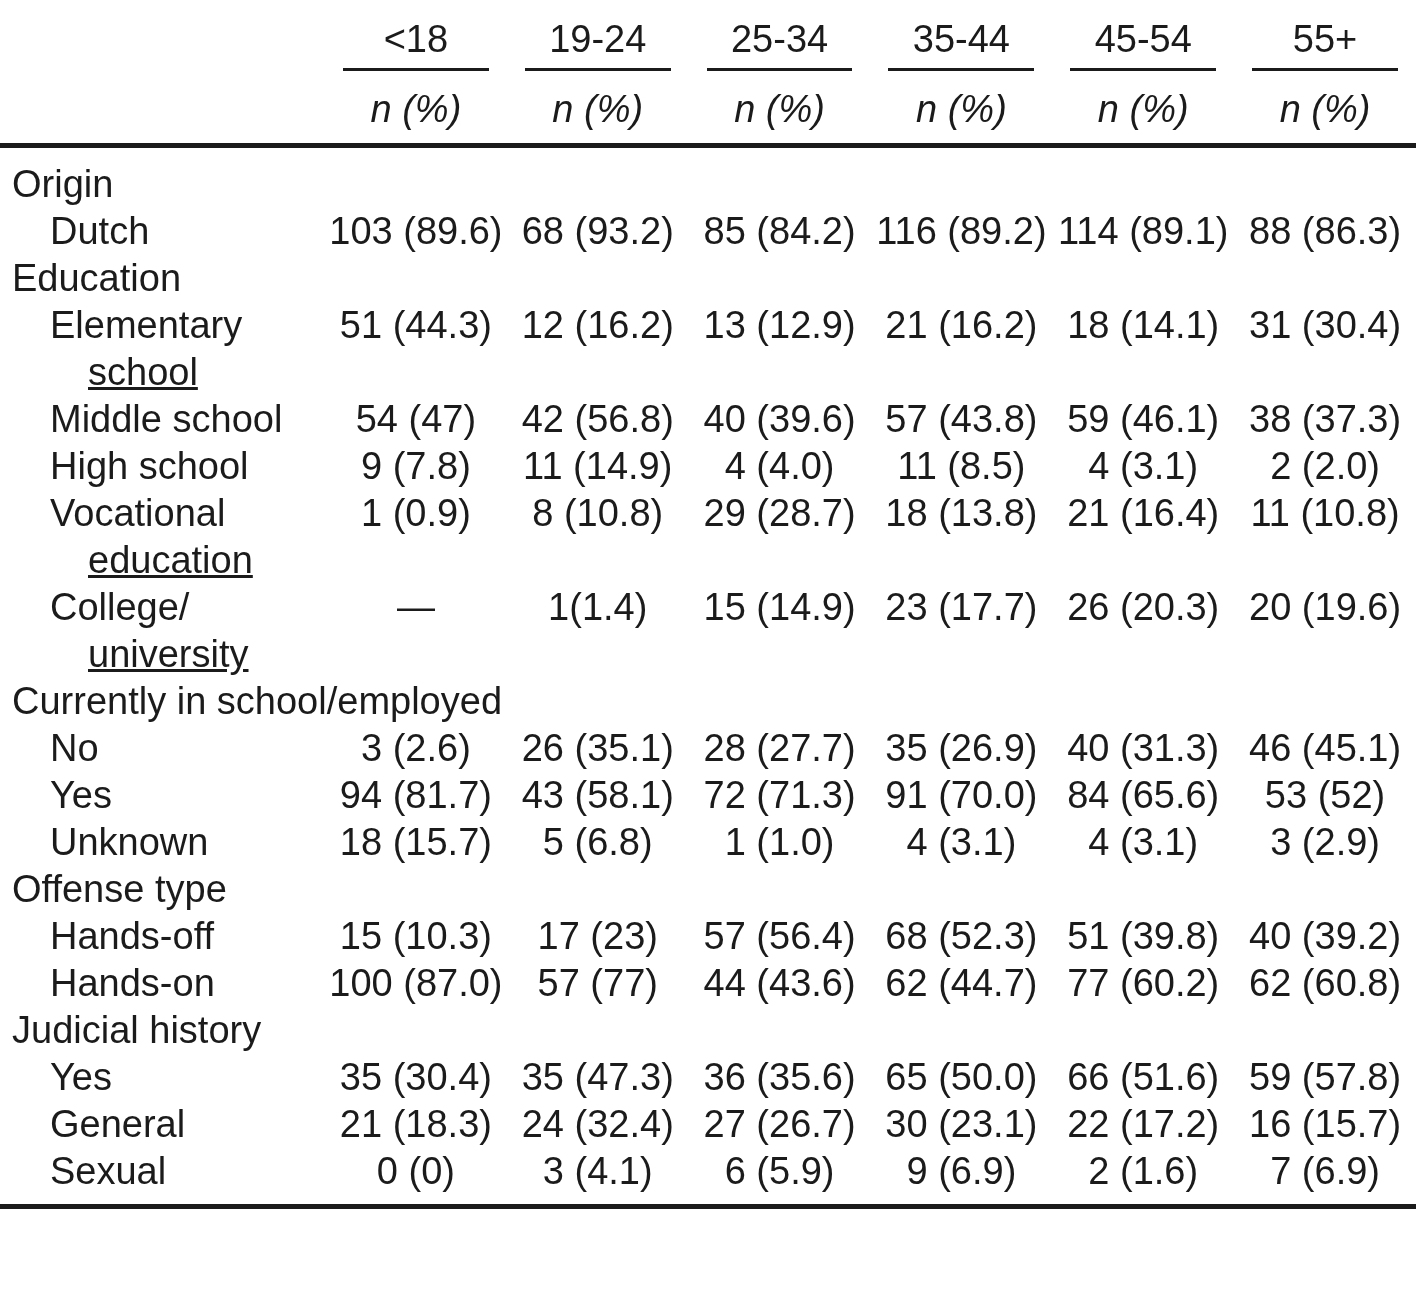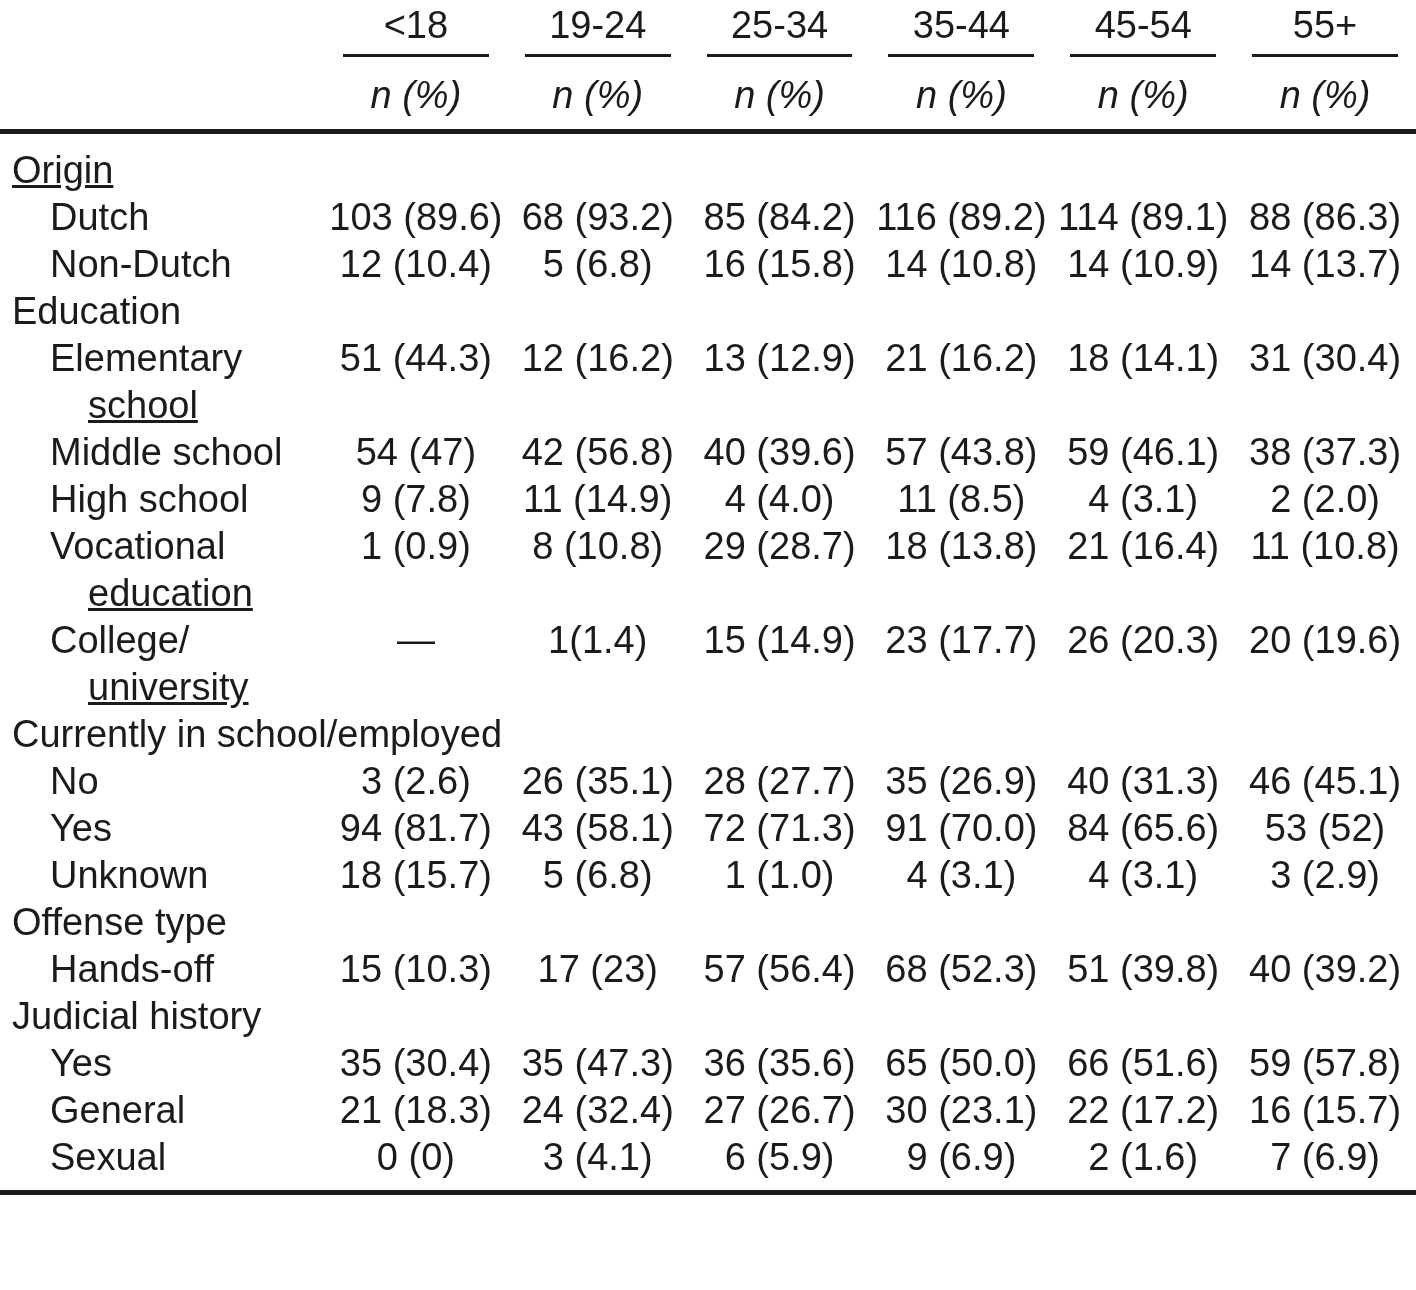--- a/index.html
+++ b/index.html
@@ -22,37 +22,37 @@
   col.label-col { width: 325px; }
   th, td {
     padding: 0;
     margin: 0;
     vertical-align: top;
     font-weight: normal;
     font-size: 38px;
     line-height: 47px;
   }
   
-  tr.age-row th { padding-top: 2px; }
+  tr.age-row th { padding-top: 16px; }
   tr.age-row th .age-head {
     margin: 0 18px;
     padding-bottom: 5px;
     border-bottom: 3px solid #1b1b1b;
     text-align: center;
     white-space: nowrap;
   }
   tr.sub-row th {
     text-align: center;
     font-style: italic;
     padding: 15px 0 10px 0;
     border-bottom: 5px solid #1b1b1b;
     white-space: nowrap;
   }
   
-  tbody tr:first-child td { padding-top: 13px; text-decoration: underline; }
+  tbody tr:first-child td { padding-top: 13px; }
   td.section-cell {
     padding-left: 12px;
     white-space: nowrap;
   }
   td.label-cell .lbl1 { padding-left: 50px; white-space: nowrap; }
   td.label-cell .lbl2 { padding-left: 88px; white-space: nowrap; text-decoration: underline; }
   td.value-cell {
     text-align: center;
     white-space: nowrap;
   }
@@ -118,31 +118,20 @@
           <div class="lbl1">Dutch</div>
         </td>
         <td class="value-cell">103 (89.6)</td>
         <td class="value-cell">68 (93.2)</td>
         <td class="value-cell">85 (84.2)</td>
         <td class="value-cell">116 (89.2)</td>
         <td class="value-cell">114 (89.1)</td>
         <td class="value-cell">88 (86.3)</td>
       </tr>
       <tr>
-        <td class="label-cell">
-          <div class="lbl1">Non-Dutch</div>
-        </td>
-        <td class="value-cell">12 (10.4)</td>
-        <td class="value-cell">5 (6.8)</td>
-        <td class="value-cell">16 (15.8)</td>
-        <td class="value-cell">14 (10.8)</td>
-        <td class="value-cell">14 (10.9)</td>
-        <td class="value-cell">14 (13.7)</td>
-      </tr>
-      <tr>
         <td class="section-cell" colspan="7">Education</td>
       </tr>
       <tr>
         <td class="label-cell">
           <div class="lbl1">Elementary</div>
           <div class="lbl2">school</div>
         </td>
         <td class="value-cell">51 (44.3)</td>
         <td class="value-cell">12 (16.2)</td>
         <td class="value-cell">13 (12.9)</td>
@@ -240,20 +229,31 @@
           <div class="lbl1">Hands-off</div>
         </td>
         <td class="value-cell">15 (10.3)</td>
         <td class="value-cell">17 (23)</td>
         <td class="value-cell">57 (56.4)</td>
         <td class="value-cell">68 (52.3)</td>
         <td class="value-cell">51 (39.8)</td>
         <td class="value-cell">40 (39.2)</td>
       </tr>
       <tr>
+        <td class="label-cell">
+          <div class="lbl1">Hands-on</div>
+        </td>
+        <td class="value-cell">100 (87.0)</td>
+        <td class="value-cell">57 (77)</td>
+        <td class="value-cell">44 (43.6)</td>
+        <td class="value-cell">62 (44.7)</td>
+        <td class="value-cell">77 (60.2)</td>
+        <td class="value-cell">62 (60.8)</td>
+      </tr>
+      <tr>
         <td class="section-cell" colspan="7">Judicial history</td>
       </tr>
       <tr>
         <td class="label-cell">
           <div class="lbl1">Yes</div>
         </td>
         <td class="value-cell">35 (30.4)</td>
         <td class="value-cell">35 (47.3)</td>
         <td class="value-cell">36 (35.6)</td>
         <td class="value-cell">65 (50.0)</td>

